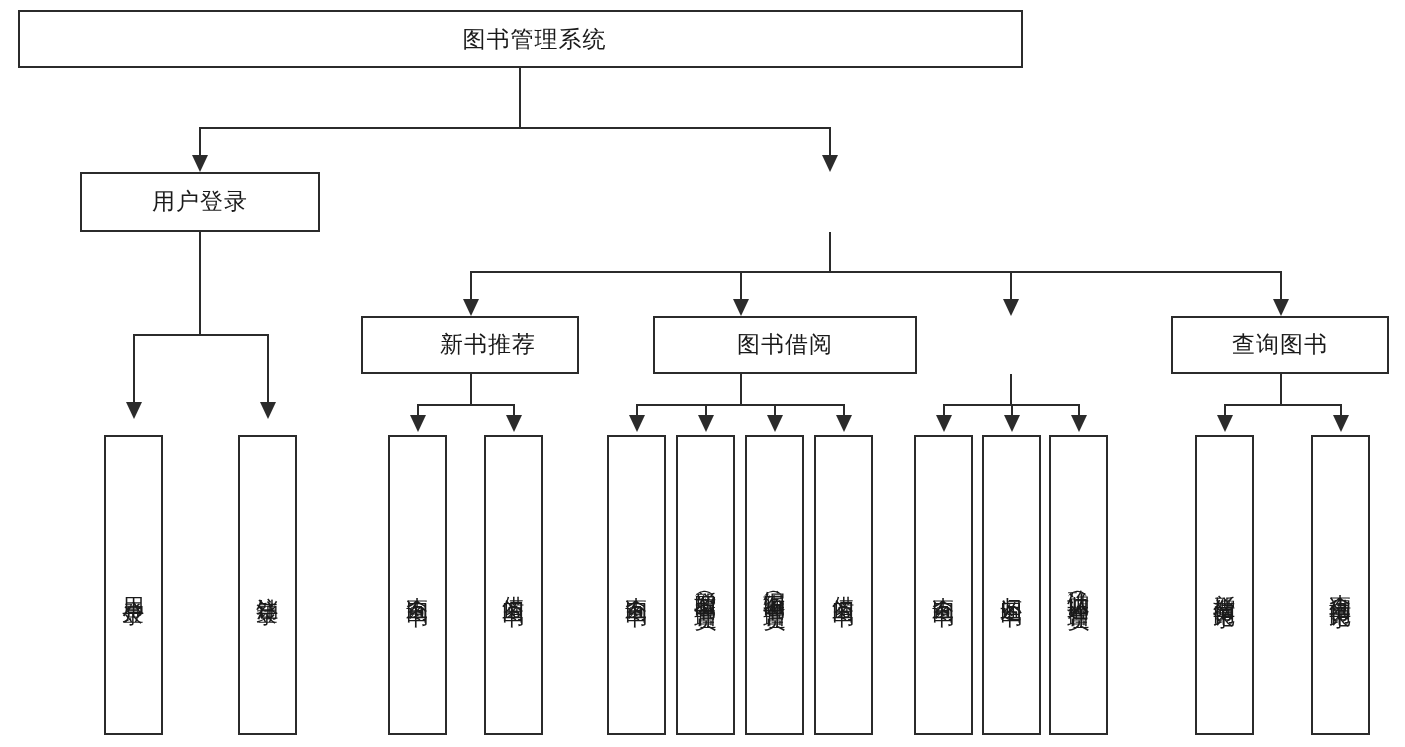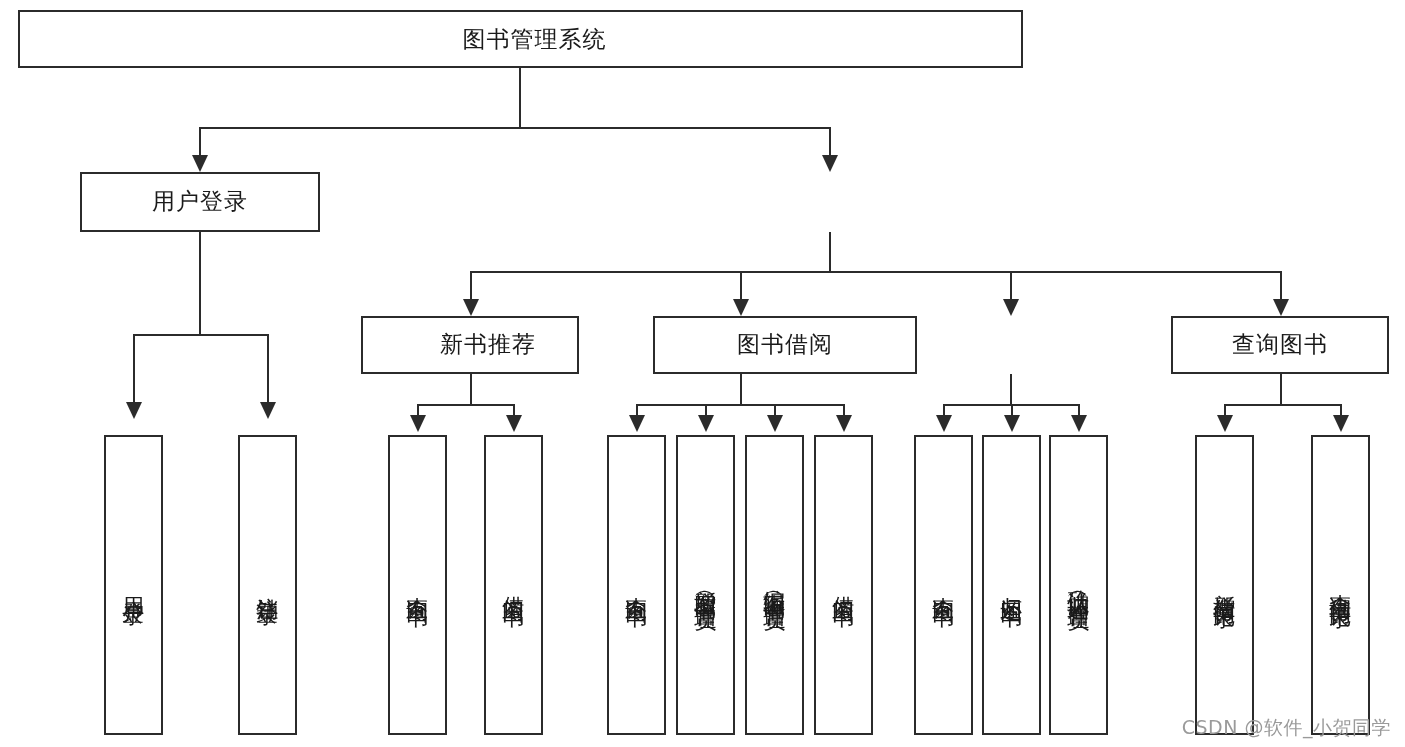--- a/index.html
+++ b/index.html
@@ -199,15 +199,14 @@
     <span class="vtxt">确认归还（管理员）</span>
   </div>
 
   <div class="node node-leaf" style="left:1195px; top:435px; width:59px; height:300px;">
     <span class="vtxt">新增借阅记录</span>
   </div>
   <div class="node node-leaf" style="left:1311px; top:435px; width:59px; height:300px;">
     <span class="vtxt">查询借阅记录</span>
   </div>
 
-  <div id="watermark">CSDN @软件_小贺同学</div>
 
 </div>
 
 </body></html>

